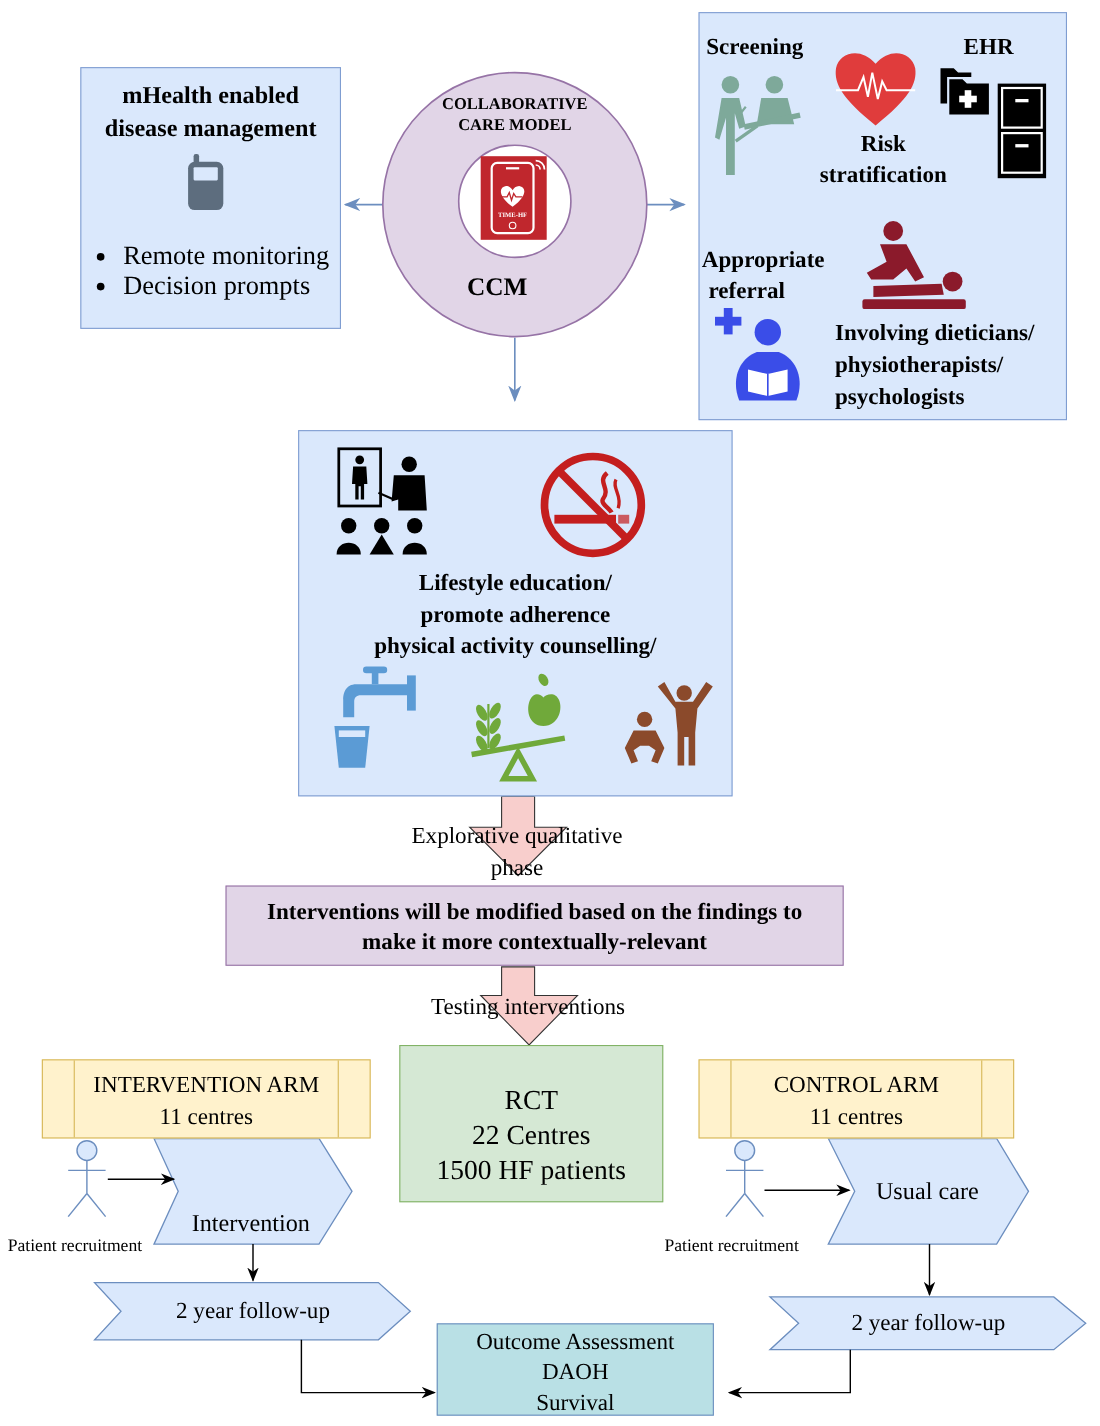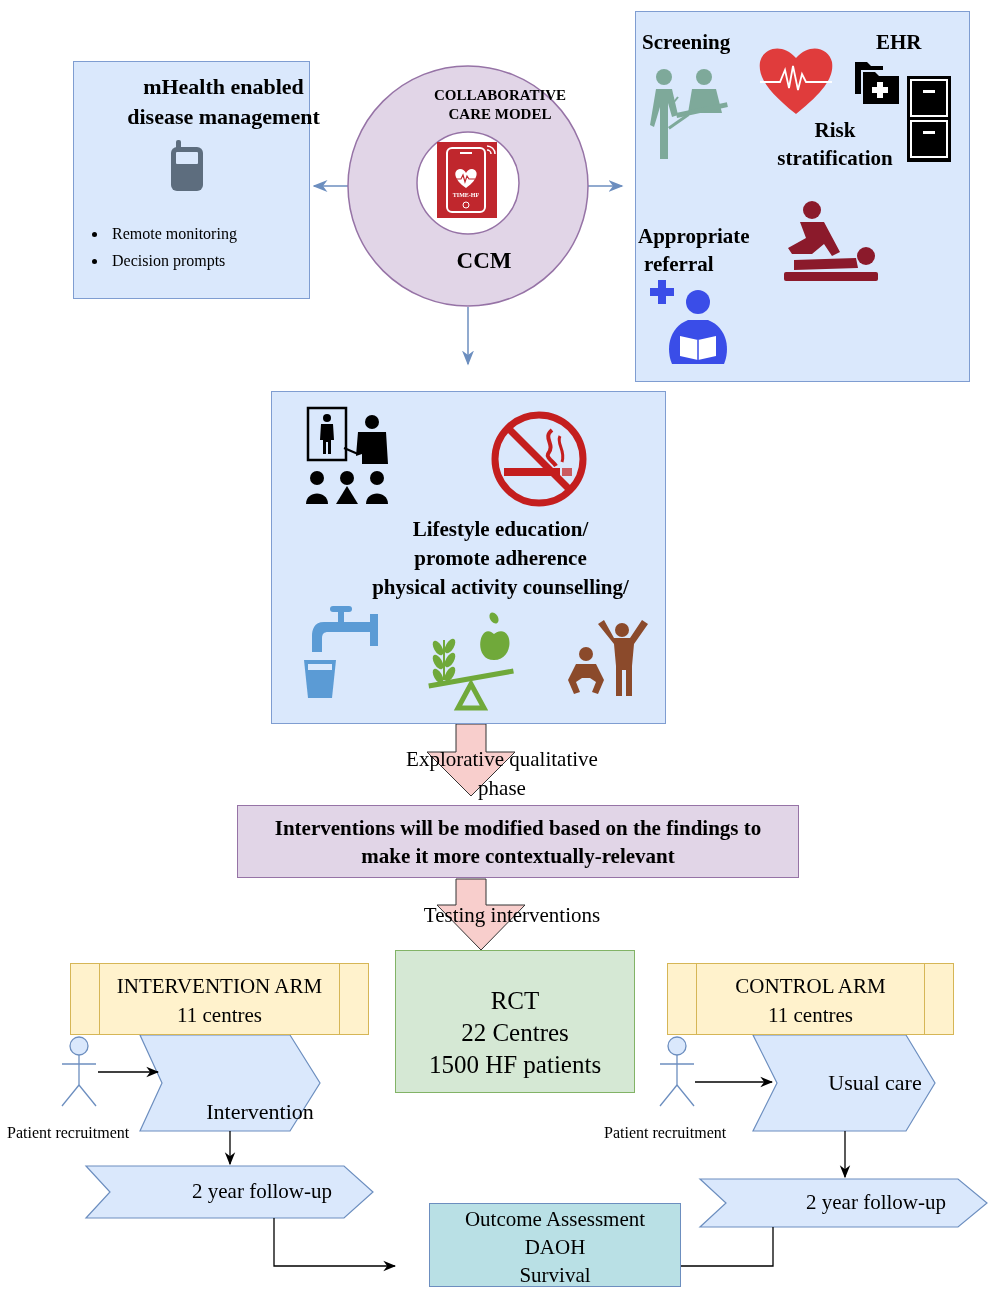--- a/index.html
+++ b/index.html
@@ -1,23 +1,23 @@
 <!DOCTYPE html>
 <html><head>
 <meta charset="utf-8">
 <style>
   html,body{margin:0;padding:0;background:#ffffff;}
   body{width:1000px;height:1296px;position:relative;overflow:hidden;font-family:"Liberation Serif","DejaVu Serif",serif;color:#000;}
   .abs{position:absolute;}
   .box-blue{background:#dae8fc;border:1.5px solid #7f9dd1;box-sizing:border-box;}
-  .center{text-align:center;margin-left:32px;}
+  .center{text-align:center;}
   .bold{font-weight:bold;}
   svg{position:absolute;left:0;top:0;overflow:visible;}
   .t{position:absolute;white-space:nowrap;}
-  ul.bul{margin:0;padding-left:20px;font-size:16px;line-height:27px;}
+  ul.bul{margin:0;padding-left:20px;font-size:24px;line-height:27px;}
   ul.bul li{padding-left:4px;}
 </style>
 </head>
 <body>
 
 <svg width="1000" height="1296">
   <defs>
     <marker id="arrBlue" markerWidth="10" markerHeight="10" refX="9" refY="5" orient="auto">
       <path d="M0,1 L10,5 L0,9 L3,5 Z" fill="#6c8ebf"></path>
     </marker>
@@ -153,20 +153,25 @@
   </div>
   <div class="abs" style="left:148px;top:188px;width:96px;height:82px;">
     <svg width="96" height="82">
       <circle cx="28" cy="10" r="9" fill="#8b1a2b"></circle>
       <path d="M16 22 L40 22 L56 52 L48 56 L40 44 L28 54 L8 54 L4 48 L22 38 Z" fill="#8b1a2b"></path>
       <circle cx="82" cy="56" r="9" fill="#8b1a2b"></circle>
       <path d="M10 60 L72 58 L74 68 L10 70 Z" fill="#8b1a2b"></path>
       <rect x="0" y="72" width="94" height="9" rx="2" fill="#8b1a2b"></rect>
     </svg>
   </div>
+  <div class="t bold" style="left:123px;top:276px;font-size:21px;line-height:29px;">
+    <div>Involving dieticians/</div>
+    <div>physiotherapists/</div>
+    <div>psychologists</div>
+  </div>
 </div>
 
 <div class="abs box-blue" style="left:271px;top:391px;width:395px;height:333px;">
   <div class="abs" style="left:34px;top:14px;width:90px;height:98px;">
     <svg width="90" height="98">
       <rect x="2" y="2" width="38" height="52" fill="none" stroke="#000" stroke-width="2.5"></rect>
       <circle cx="21" cy="12" r="4" fill="#000"></circle>
       <path d="M15 18 L27 18 L28 34 L25 34 L25 48 L22 48 L22 36 L20 36 L20 48 L17 48 L17 34 L14 34 Z" fill="#000"></path>
       <line x1="38" y1="42" x2="52" y2="48" stroke="#000" stroke-width="2"></line>
       <circle cx="66" cy="16" r="7" fill="#000"></circle>

